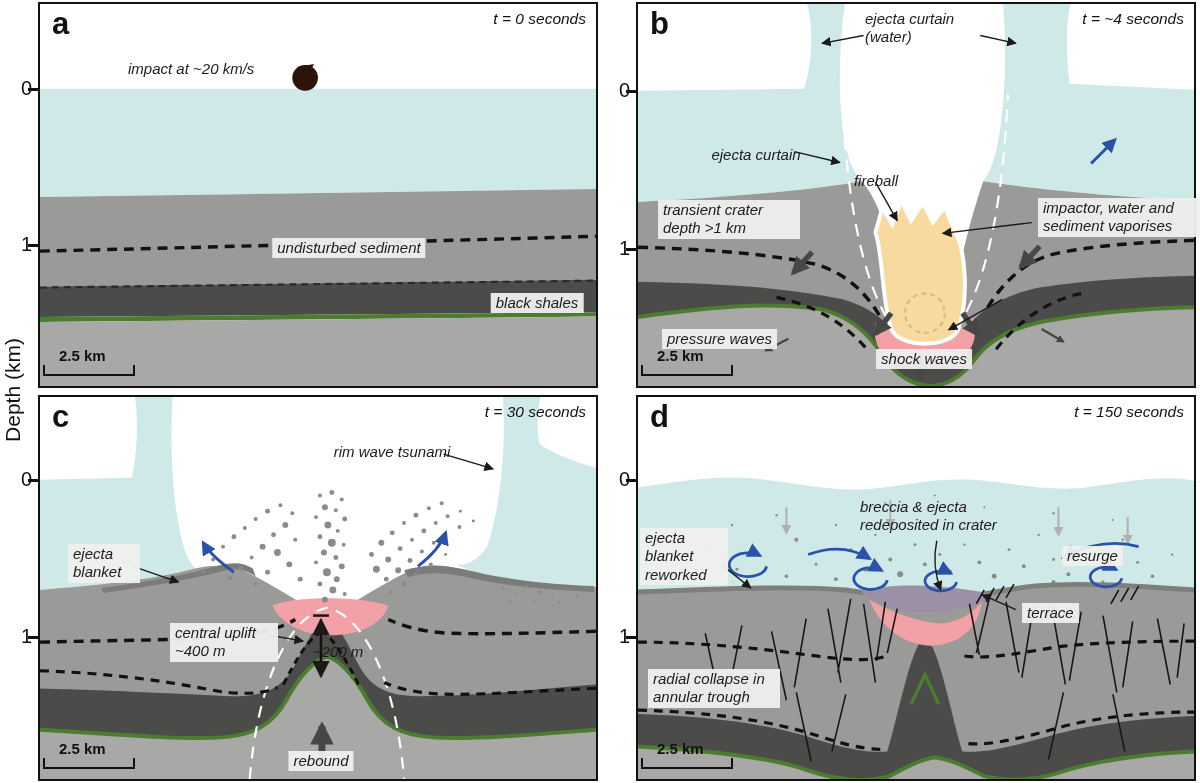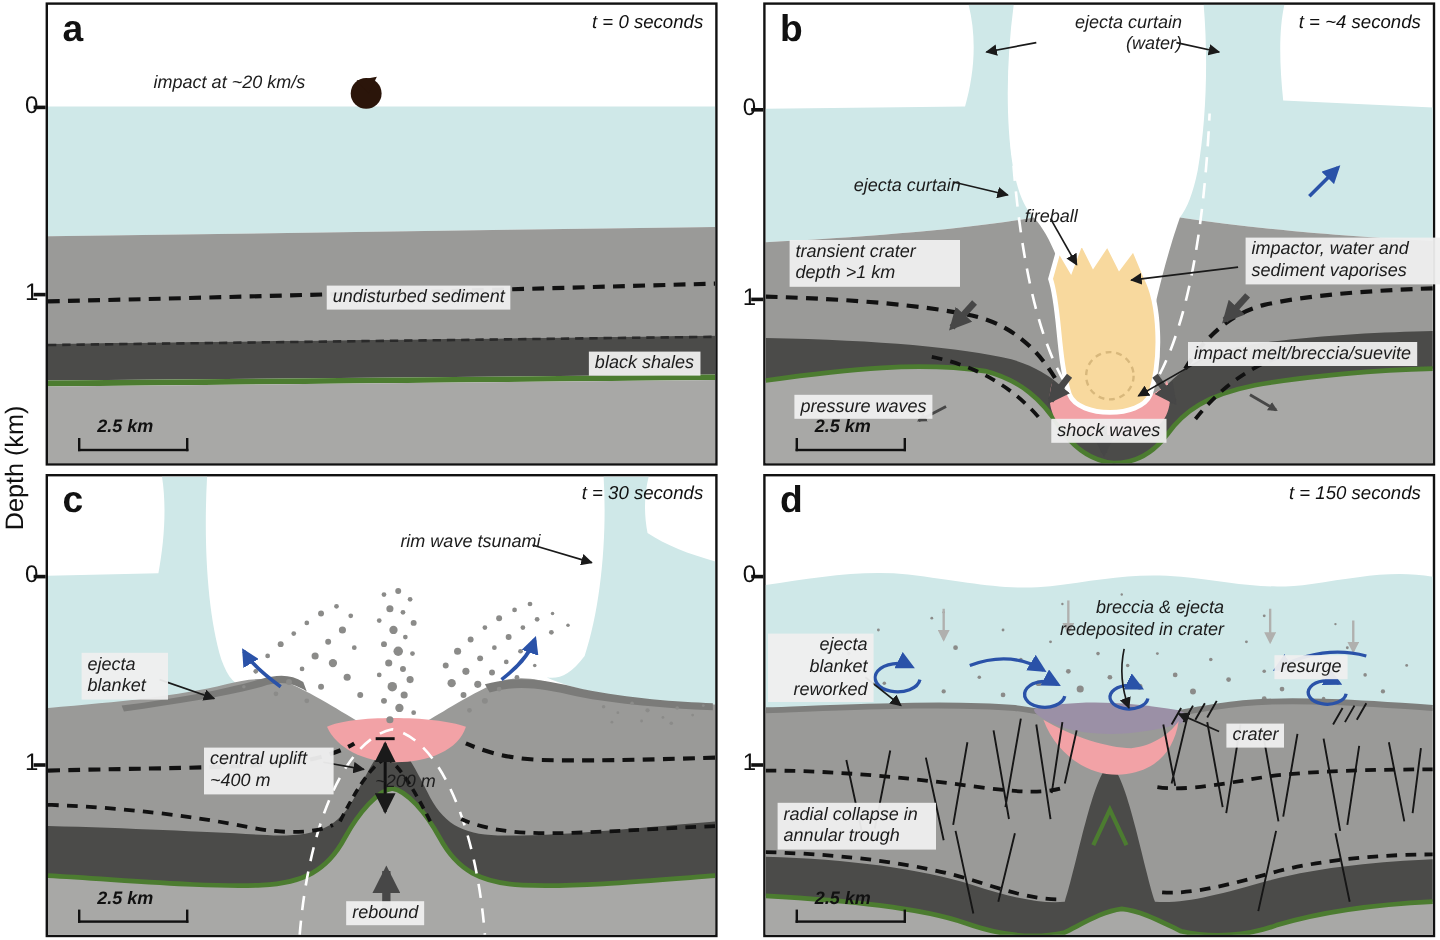--- a/index.html
+++ b/index.html
@@ -9,32 +9,32 @@
          box-sizing:border-box;background:#fff;}
   .panel svg{position:absolute;left:0;top:0;width:100%;height:100%;}
   #panel-a{left:38px;top:2px;}
   #panel-b{left:636px;top:2px;}
   #panel-c{left:38px;top:395px;}
   #panel-d{left:636px;top:395px;}
   .lbl{position:absolute;font-style:italic;font-size:15px;line-height:1.22;
        color:#1c1c1c;white-space:nowrap;z-index:5;text-align:center;}
   .wrap{white-space:normal;}
   .bg{background:rgba(239,239,239,.95);padding:1px 5px;}
-  .ctr{transform:translateX(-50%);text-align:right;}
+  .ctr{transform:translateX(-50%);text-align:left;}
   .la{text-align:left;}
   .letter{position:absolute;left:12px;top:2px;font-size:31px;font-weight:bold;
           font-style:normal;color:#111;z-index:6;}
   .time{position:absolute;right:10px;top:6px;font-size:15.5px;font-style:italic;
         color:#111;z-index:6;}
   .tick-num{position:absolute;left:-32px;width:24px;text-align:right;font-size:20px;
             color:#111;z-index:6;}
   .tick-line{position:absolute;left:-12px;width:10px;height:3px;background:#111;z-index:6;}
   .depth-axis{position:absolute;left:13px;top:390px;transform:translate(-50%,-50%) rotate(-90deg);
               font-size:21px;color:#111;white-space:nowrap;z-index:6;}
-  .scalebar{position:absolute;left:25px;bottom:10px;z-index:6;font-style:italic;}
+  .scalebar{position:absolute;left:3px;bottom:10px;z-index:6;}
   .scalebar .sb-label{font-size:15px;font-weight:bold;color:#111;margin:0 0 1px 16px;}
   .scalebar .sb-bar{width:88px;height:9px;border-left:2.5px solid #111;
                     border-right:2.5px solid #111;border-bottom:2.5px solid #111;}
 </style>
 </head>
 <body>
 
 <div class="fig">
 
   <div class="depth-axis">Depth (km)</div>
@@ -122,21 +122,20 @@
     <div class="time">t = ~4 seconds</div>
     <div class="tick-num" style="top:75px">0</div>
     <div class="tick-line" style="top:86px"></div>
     <div class="tick-num" style="top:233px">1</div>
     <div class="tick-line" style="top:244px"></div>
     <div class="lbl ctr wrap" style="left:287px;top:6px;width:120px">ejecta curtain (water)</div>
     <div class="lbl ctr" style="left:118px;top:142px">ejecta curtain</div>
     <div class="lbl ctr" style="left:238px;top:168px">fireball</div>
     <div class="lbl bg la wrap" style="left:20px;top:196px;width:132px">transient crater depth &gt;1 km</div>
     <div class="lbl bg la wrap" style="left:400px;top:194px;width:152px">impactor, water and sediment vaporises</div>
-    <div class="lbl bg" style="left:352px;top:281px">impact melt/breccia/suevite</div>
     <div class="lbl bg" style="left:24px;top:325px">pressure waves</div>
     <div class="lbl bg ctr" style="left:286px;top:345px">shock waves</div>
     <div class="scalebar">
       <div class="sb-label">2.5 km</div>
       <div class="sb-bar"></div>
     </div>
   </div>
 
   <div class="panel" id="panel-c">
     <svg viewBox="0 0 562 388" preserveAspectRatio="none">
@@ -379,21 +378,21 @@
     </svg>
     <div class="letter">d</div>
     <div class="time">t = 150 seconds</div>
     <div class="tick-num" style="top:71px">0</div>
     <div class="tick-line" style="top:82px"></div>
     <div class="tick-num" style="top:228px">1</div>
     <div class="tick-line" style="top:239px"></div>
     <div class="lbl bg ctr wrap" style="left:46px;top:131px;width:78px">ejecta blanket reworked</div>
     <div class="lbl ctr wrap" style="left:302px;top:101px;width:160px">breccia &amp; ejecta redeposited in crater</div>
     <div class="lbl bg" style="left:424px;top:149px">resurge</div>
-    <div class="lbl bg" style="left:384px;top:206px">crater</div>
+    <div class="lbl bg" style="left:384px;top:206px">terrace</div>
     <div class="lbl bg la wrap" style="left:10px;top:272px;width:122px">radial collapse in annular trough</div>
     <div class="scalebar">
       <div class="sb-label">2.5 km</div>
       <div class="sb-bar"></div>
     </div>
   </div>
 
 </div>
 
 </body></html>

